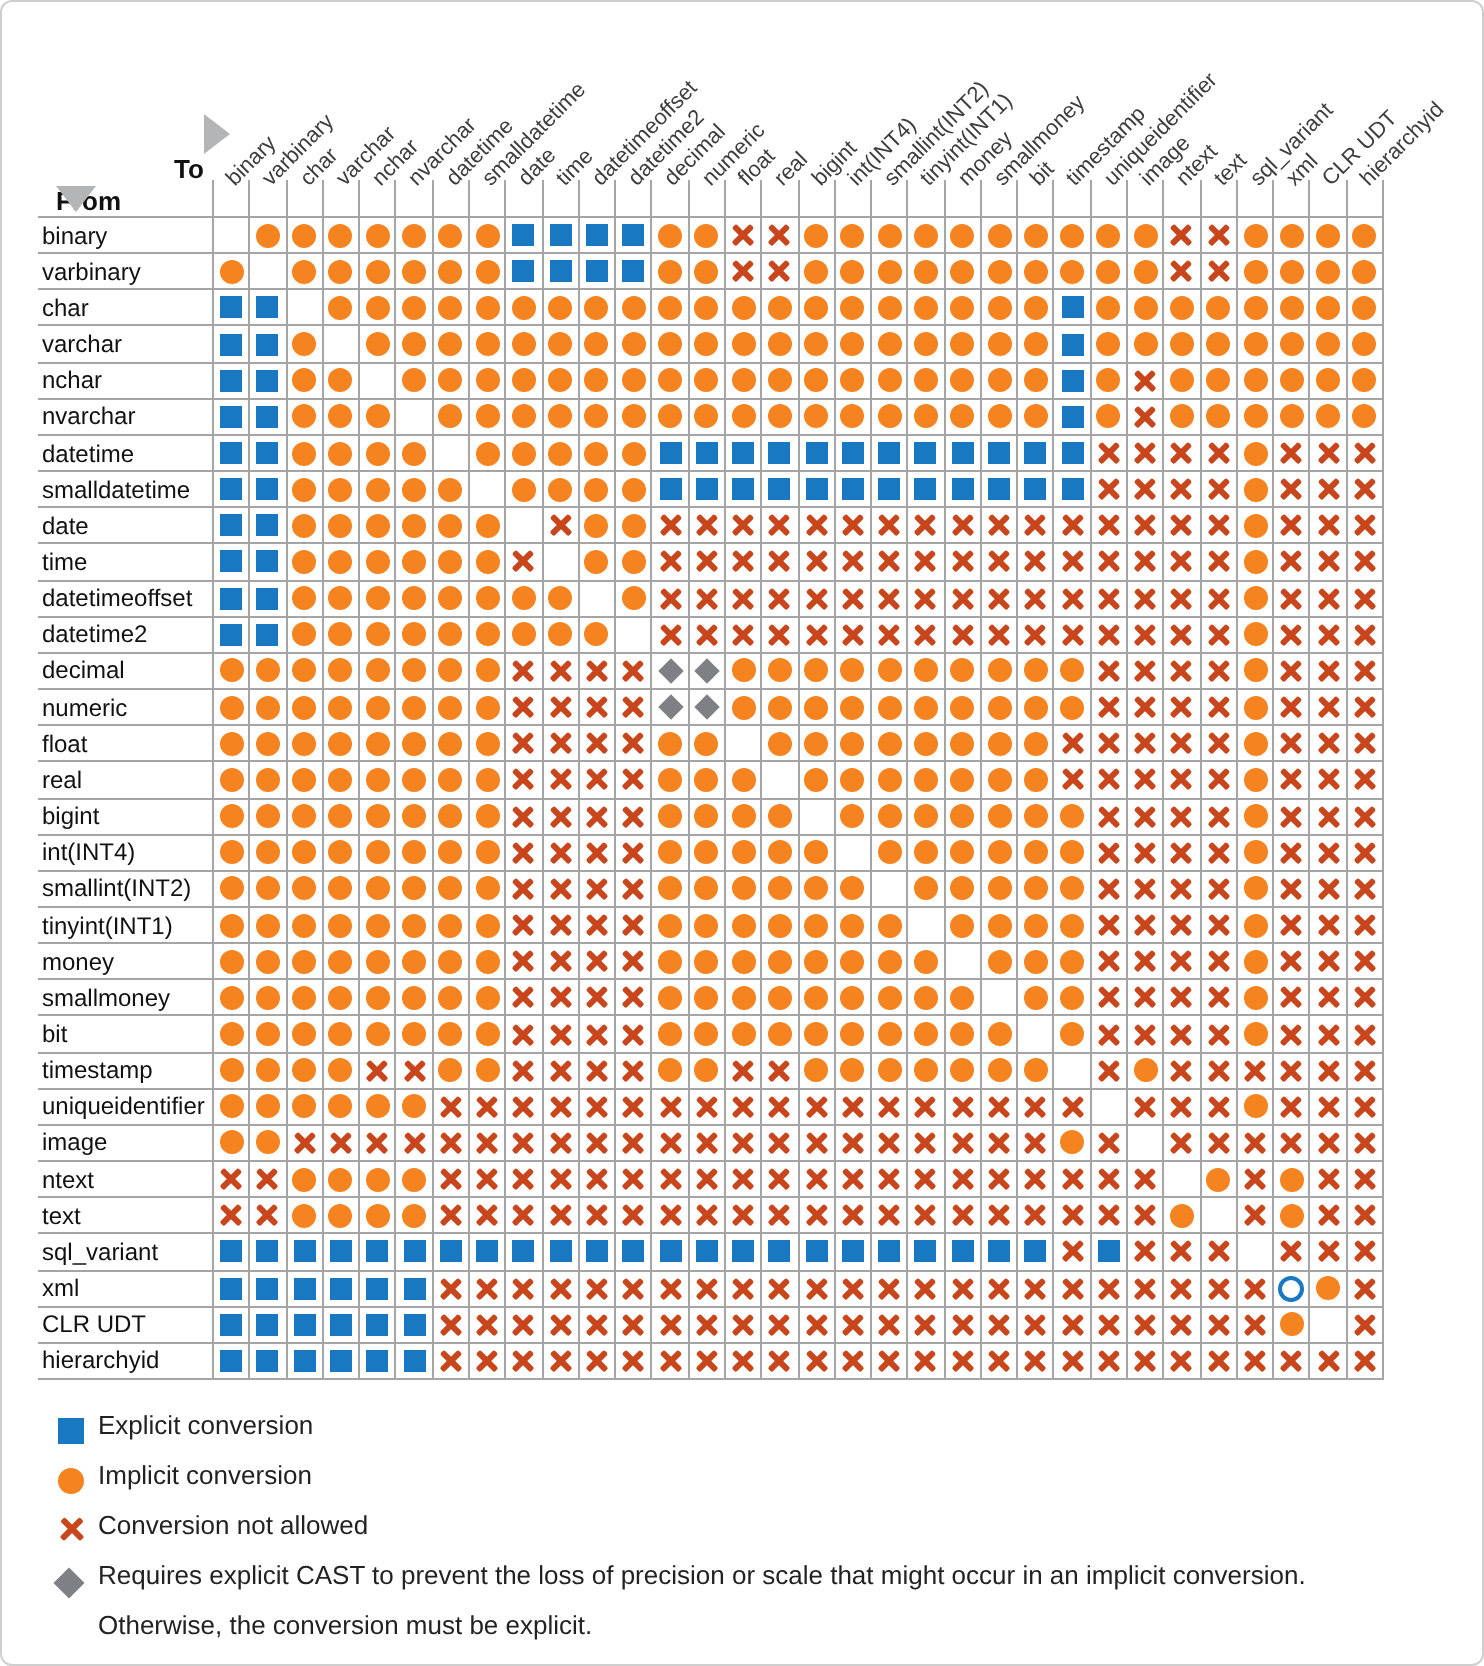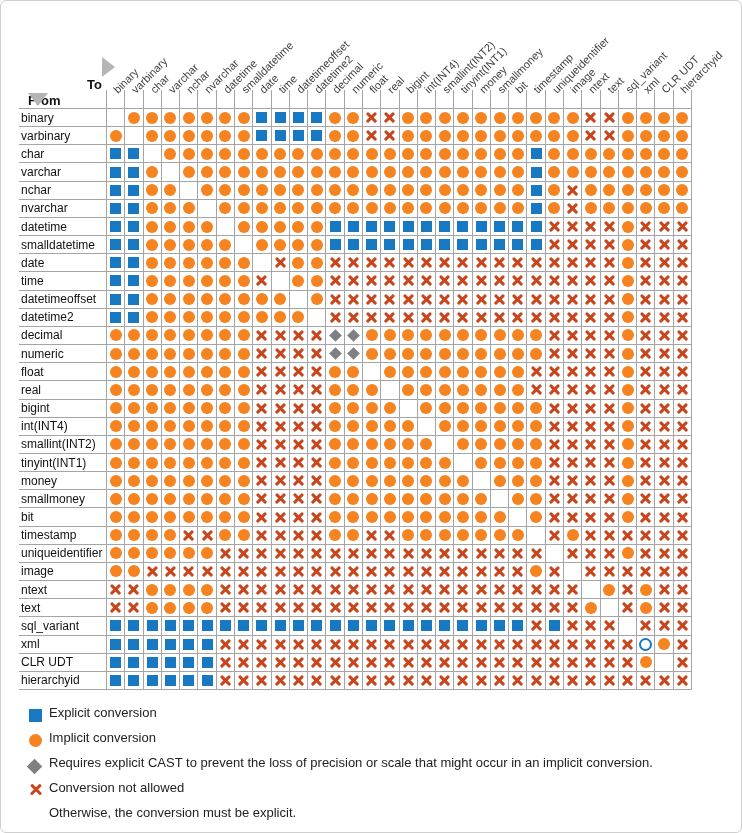--- a/index.html
+++ b/index.html
@@ -3195,26 +3195,26 @@
       <span>Explicit conversion</span>
     </div>
     <div class="legend-item">
       <span class="legend-icon">
           <span class="ci"></span>
         </span>
       <span>Implicit conversion</span>
     </div>
     <div class="legend-item">
       <span class="legend-icon">
+          <span class="xx"></span>
+        </span>
+      <span>Conversion not allowed</span>
+    </div>
+    <div class="legend-item">
+      <span class="legend-icon">
           <span class="di"></span>
         </span>
       <span>Requires explicit CAST to prevent the loss of precision or scale that might occur in an implicit conversion.</span>
-    </div>
-    <div class="legend-item">
-      <span class="legend-icon">
-          <span class="xx"></span>
-        </span>
-      <span>Conversion not allowed</span>
     </div>
     <div class="note2">Otherwise, the conversion must be explicit.</div>
   </div>
 
 </div>
 
 </body></html>

